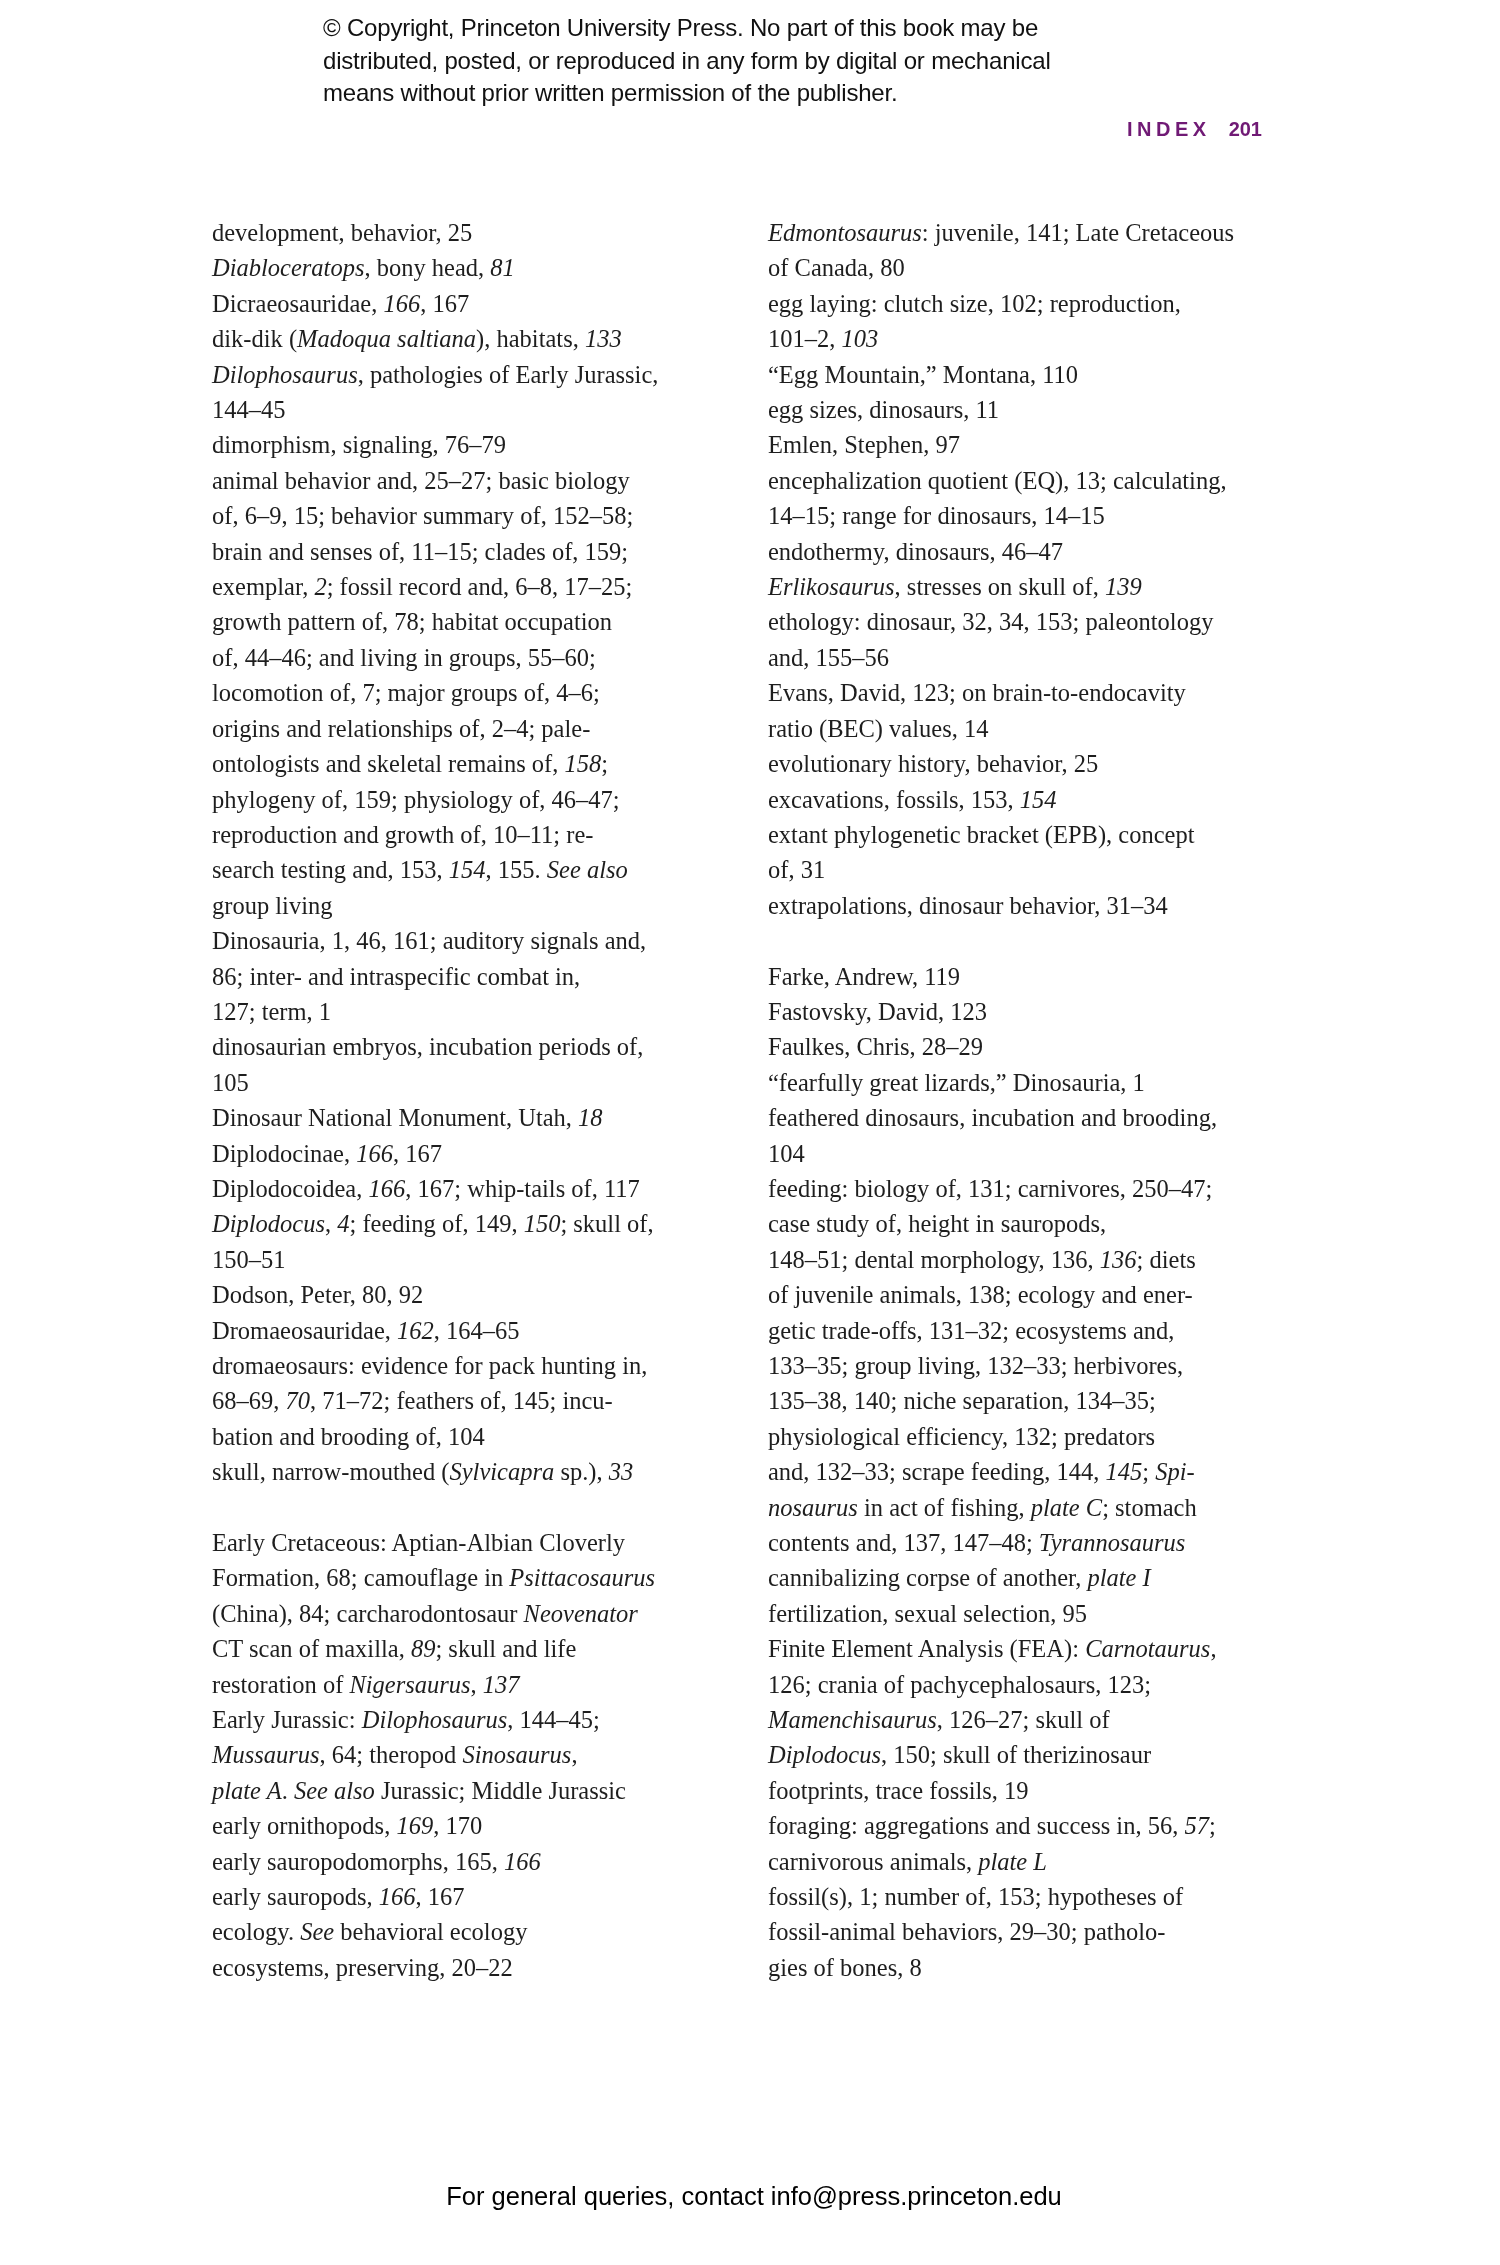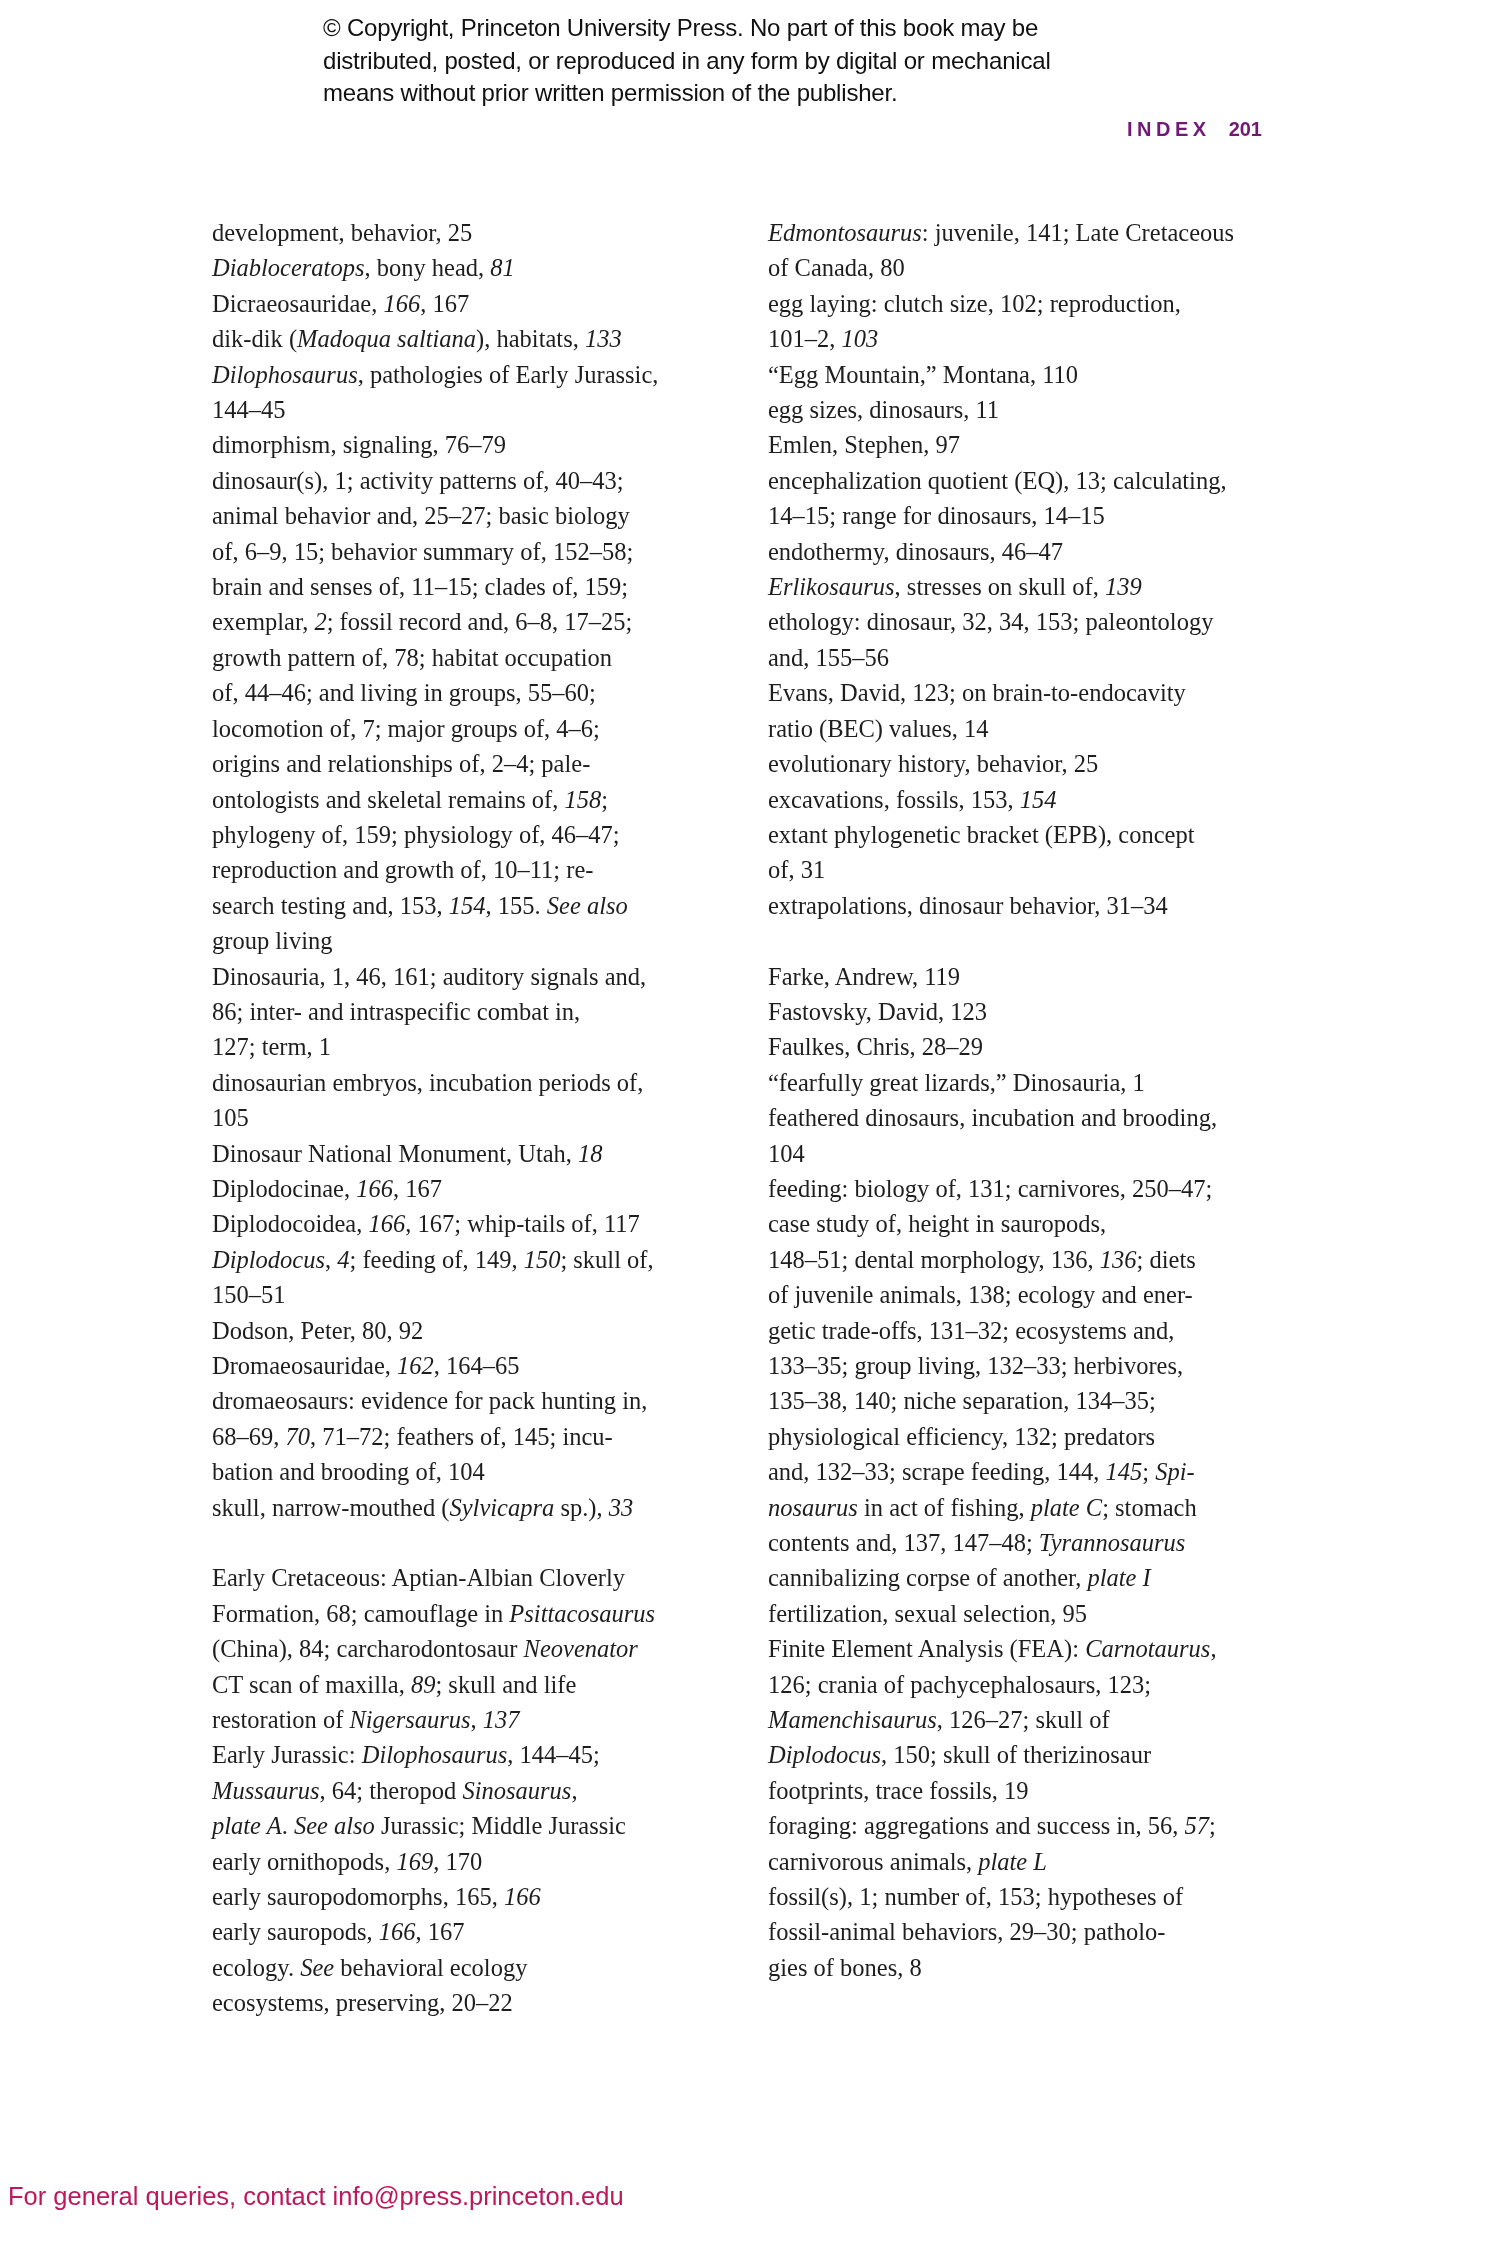--- a/index.html
+++ b/index.html
@@ -22,22 +22,22 @@
     color: #1e1e1e;
   }
   .col-left { left: 212px; }
   .col-right { left: 768px; width: 530px; }
   .entry { padding-left: 50px; text-indent: -50px; }
   .entry .line { display: block; white-space: nowrap; }
   .entry .line + .line { margin-left: 0; }
   .gap { height: 35.4px; }
   .it { font-style: italic; }
   .footer {
-    position: absolute; left: 8px; right: 0; top: 2182px; 
-    font-family: "Liberation Sans", sans-serif; font-size: 25.5px; color: #be185d;
+    position: absolute; left: 8px; right: 0; top: 2182px; text-align: center;
+    font-family: "Liberation Sans", sans-serif; font-size: 25.5px; color: #000000;
   }
 </style>
 </head>
 <body>
 
 <div class="notice">
   <div>© Copyright, Princeton University Press. No part of this book may be</div>
   <div>distributed, posted, or reproduced in any form by digital or mechanical</div>
   <div>means without prior written permission of the publisher.</div>
 </div>
@@ -60,21 +60,20 @@
       <span class="line"><span>dik-dik (</span><span class="it">Madoqua saltiana</span><span>), habitats, </span><span class="it">133</span></span>
     </div>
     <div class="entry">
       <span class="line"><span class="it">Dilophosaurus</span><span>, pathologies of Early Jurassic,</span></span>
       <span class="line"><span>144–45</span></span>
     </div>
     <div class="entry">
       <span class="line"><span>dimorphism, signaling, 76–79</span></span>
     </div>
     <div class="entry">
-      <span class="line"><span>dinosaur(s), 1; activity patterns of, 40–43;</span></span>
       <span class="line"><span>animal behavior and, 25–27; basic biology</span></span>
       <span class="line"><span>of, 6–9, 15; behavior summary of, 152–58;</span></span>
       <span class="line"><span>brain and senses of, 11–15; clades of, 159;</span></span>
       <span class="line"><span>exemplar, </span><span class="it">2</span><span>; fossil record and, 6–8, 17–25;</span></span>
       <span class="line"><span>growth pattern of, 78; habitat occupation</span></span>
       <span class="line"><span>of, 44–46; and living in groups, 55–60;</span></span>
       <span class="line"><span>locomotion of, 7; major groups of, 4–6;</span></span>
       <span class="line"><span>origins and relationships of, 2–4; pale-</span></span>
       <span class="line"><span>ontologists and skeletal remains of, </span><span class="it">158</span><span>;</span></span>
       <span class="line"><span>phylogeny of, 159; physiology of, 46–47;</span></span>

